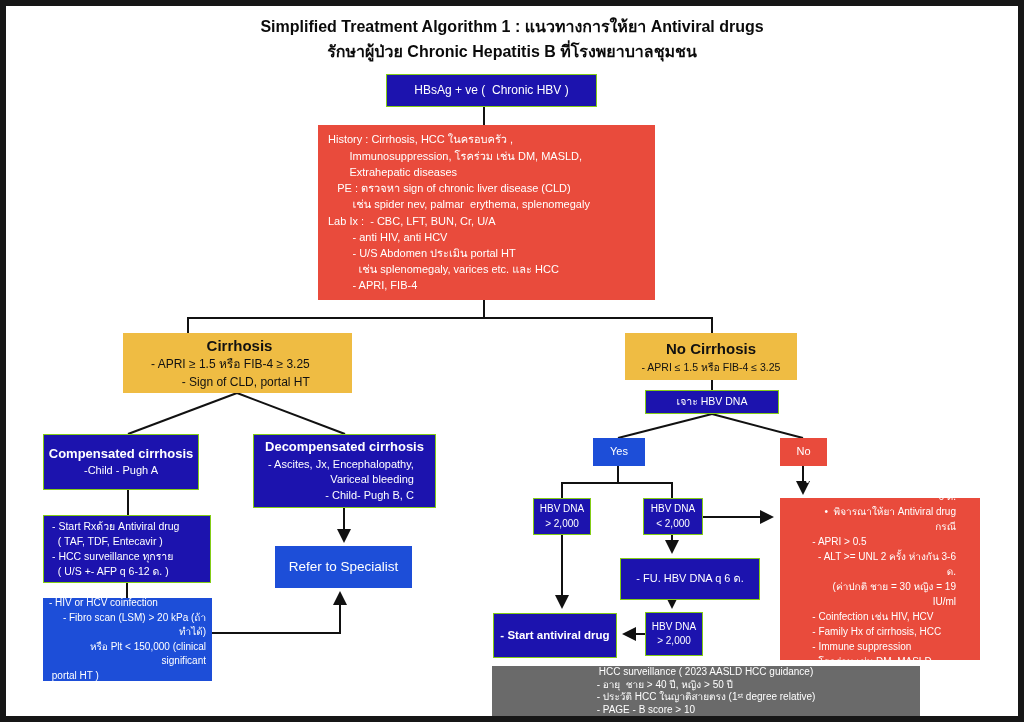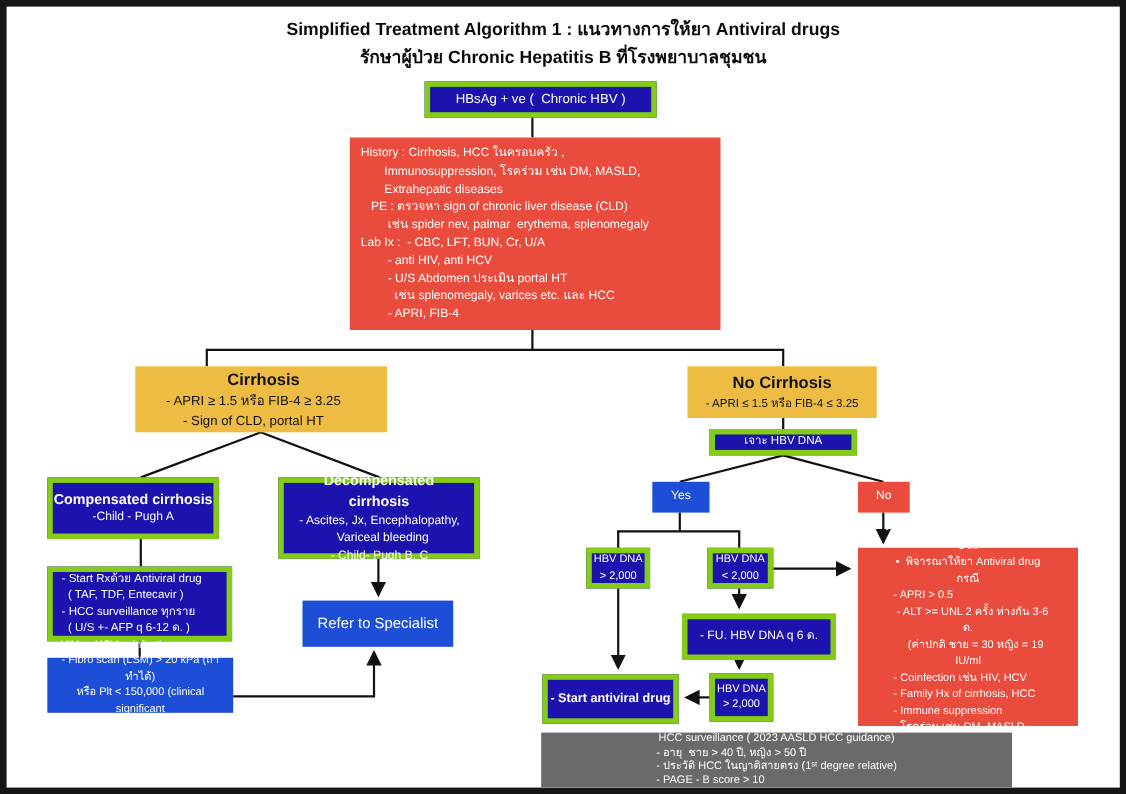--- a/index.html
+++ b/index.html
@@ -17,27 +17,27 @@
   .title{
     width:100%;text-align:center;font-weight:bold;color:#0b0b0b;
   }
   #title1{top:8px;font-size:16px;}
   #title2{top:33px;font-size:16px;}
   .node{
     position:absolute;box-sizing:border-box;
     display:flex;flex-direction:column;justify-content:center;
     color:#ffffff;font-size:11px;line-height:1.45;
   }
-  .blue{background:#1c13ae;border:5px solid #84cc16;}
+  .blue{background:#1c13ae;border:1px solid #84cc16;}
   .red{background:#e94b3c;}
   .yellow{background:#efbc43;color:#111111;}
   .green{background:#1d4ed8;}
   .gray{background:#6a6a6a;}
   .center{align-items:center;text-align:center;}
-  .left{align-items:flex-start;text-align:center;}
+  .left{align-items:flex-start;text-align:right;}
   .hd{font-weight:bold;}
   .ln{white-space:pre-wrap;}
   #svg-connectors{position:absolute;left:0;top:0;width:1012px;height:710px;pointer-events:none;}
   path.conn{stroke:#111111;stroke-width:2;fill:none;}
 </style>
 </head>
 <body>
 
 <div id="frame">
 
@@ -137,21 +137,21 @@
       </div>
   </div>
 
   <div class="node blue left" style="left:37px;top:509px;width:168px;height:68px;padding:4px 8px;font-size:10.5px;">
       <div class="ln">- Start Rxด้วย Antiviral drug</div>
       <div class="ln">  ( TAF, TDF, Entecavir )</div>
       <div class="ln">- HCC surveillance ทุกราย</div>
       <div class="ln">  ( U/S +- AFP q 6-12 ด. )</div>
     </div>
 
-  <div class="node green left" style="left:37px;top:592px;width:169px;height:50px;padding:4px 6px;font-size:10px;">
+  <div class="node green left" style="left:37px;top:592px;width:169px;height:83px;padding:4px 6px;font-size:10px;">
       <div class="ln">- HIV or HCV coinfection</div>
       <div class="ln">- Fibro scan (LSM) &gt; 20 kPa (ถ้าทำได้)</div>
       <div class="ln">หรือ Plt &lt; 150,000 (clinical significant</div>
       <div class="ln"> portal HT )</div>
     </div>
 
   <div class="node green center" style="left:269px;top:540px;width:137px;height:42px;font-size:13.5px;">
     <div class="ln">Refer to Specialist</div>
   </div>
 

